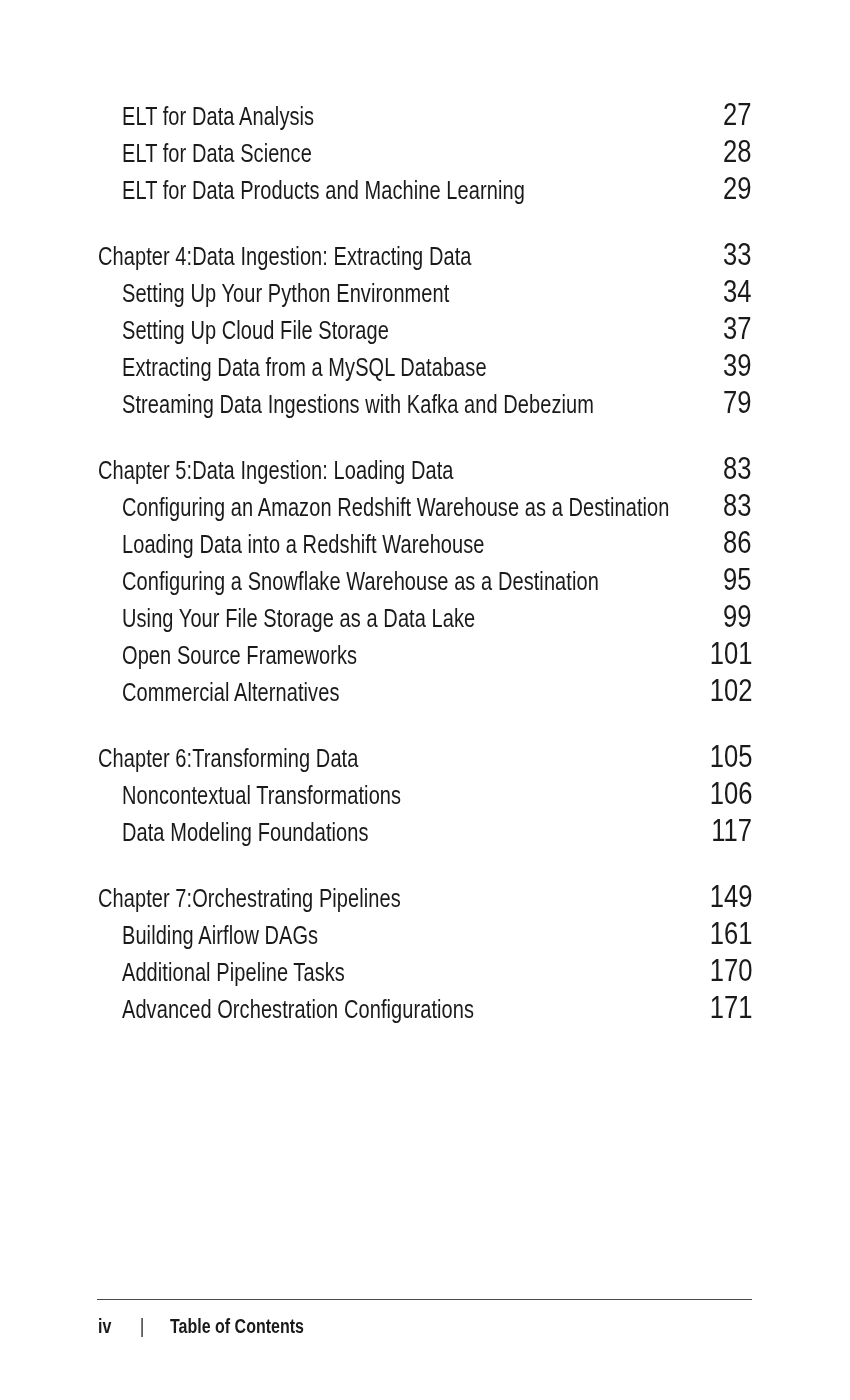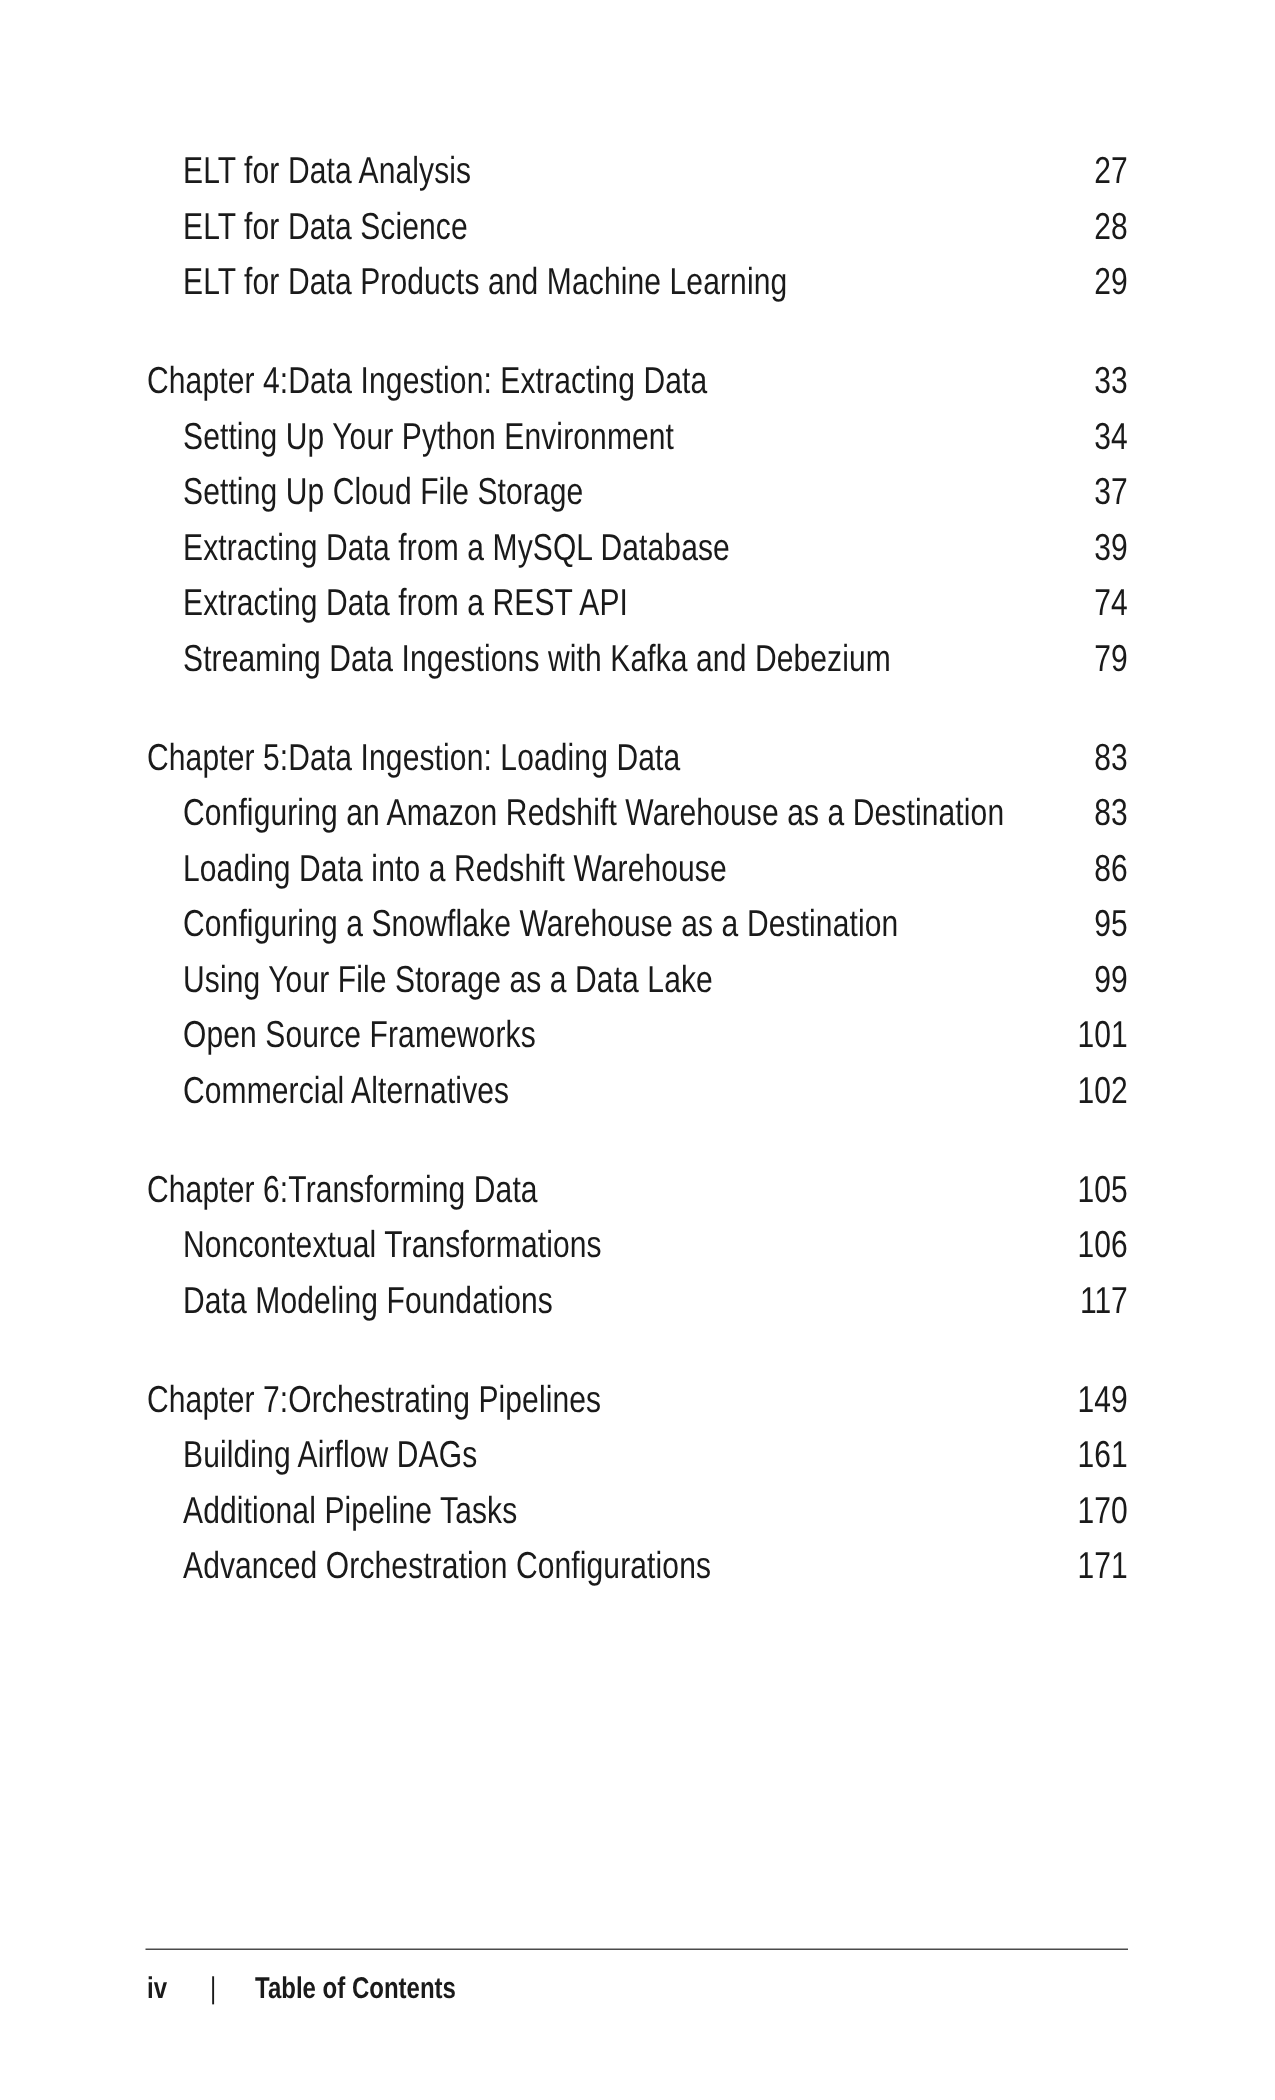--- a/index.html
+++ b/index.html
@@ -64,21 +64,21 @@
   .toc-row .label {
     flex: 1 1 auto;
     font-size: 25px;
     font-weight: 400;
     letter-spacing: 0.1px;
     overflow: hidden;
   }
 
   .toc-row .pageno {
     flex: 0 0 auto;
-    font-size: 25px;
+    font-size: 32px;
     font-weight: 400;
     text-align: right;
     min-width: 52px;
     padding-left: 10px;
   }
 
   
   .toc-row.chapter .label,
   .toc-row.chapter .pageno {
     font-weight: 400;
@@ -161,24 +161,20 @@
         </div>
         <div class="toc-row entry">
           <div class="label"><span class="squeeze">Setting Up Cloud File Storage</span></div>
           <div class="pageno"><span class="squeeze-r">37</span></div>
         </div>
         <div class="toc-row entry">
           <div class="label"><span class="squeeze">Extracting Data from a MySQL Database</span></div>
           <div class="pageno"><span class="squeeze-r">39</span></div>
         </div>
         <div class="toc-row entry">
-          <div class="label"><span class="squeeze">Extracting Data from a REST API</span></div>
-          <div class="pageno"><span class="squeeze-r">74</span></div>
-        </div>
-        <div class="toc-row entry">
           <div class="label"><span class="squeeze">Streaming Data Ingestions with Kafka and Debezium</span></div>
           <div class="pageno"><span class="squeeze-r">79</span></div>
         </div>
       </div>
       <div class="toc-group">
         <div class="toc-row chapter">
           <div class="label"><span class="squeeze"><span class="chapter-tag">Chapter 5:</span><span>Data Ingestion: Loading Data</span></span></div>
           <div class="pageno"><span class="squeeze-r">83</span></div>
         </div>
         <div class="toc-row entry">

